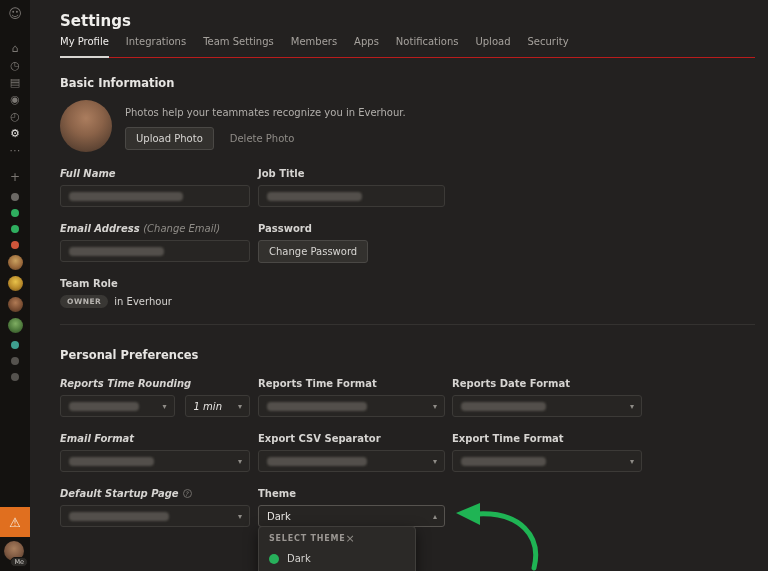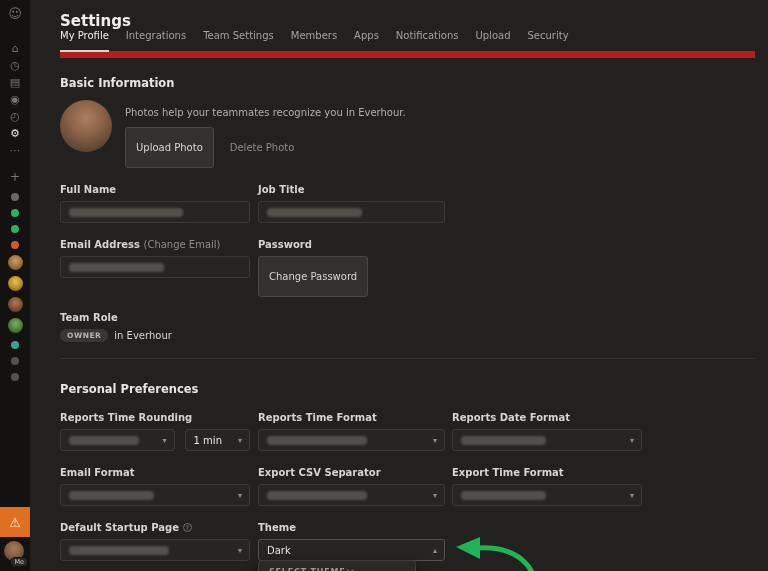--- a/index.html
+++ b/index.html
@@ -27,37 +27,37 @@
   .warn-btn { position:absolute; bottom:34px; left:0; width:30px; height:30px;
     display:flex; align-items:center; justify-content:center; color:#f7ecdd; font-size:13px; cursor:pointer; }
   .me-wrap { position:absolute; bottom:4px; left:4px; width:22px; height:26px; cursor:pointer; }
   .me-photo { width:20px; height:20px; border-radius:50%;
     background:radial-gradient(circle at 50% 38%, #a87e5d 0%, #7d5841 55%, #473222 100%); }
   .me-badge { position:absolute; bottom:0; right:-2px; background:#2c2a27; border:1px solid #151311;
     color:#cfccc8; font-size:6.5px; border-radius:5px; padding:0 3px; line-height:8px; }
   
   .main { position:absolute; left:30px; top:0; right:0; bottom:0; padding:12px 13px 0 30px; }
   .page-title { font-size:15px; font-weight:bold; color:#f0efec; }
-  .tabs { display:flex; gap:17px; margin-top:0; border-bottom:7px solid #b91c1c; }
+  .tabs { display:flex; gap:17px; margin-top:6px; border-bottom:1px solid #b91c1c; }
   .tab { font-size:10px; color:#a6a29d; padding-bottom:9px; cursor:pointer; }
   .tab.active { color:#f0eeec; border-bottom:2px solid #d8d6d2; margin-bottom:-1px; }
   .section-title { font-size:11.5px; font-weight:bold; color:#e7e5e2; margin-top:18px; }
   .photo-row { display:flex; margin-top:10px; }
   .big-avatar { width:52px; height:52px; border-radius:50%; flex:0 0 auto;
     background:radial-gradient(circle at 50% 35%, #ab7d5e 0%, #8a6248 40%, #5f4534 75%, #3a2b21 100%); }
   .photo-info { margin-left:13px; padding-top:7px; }
   .photo-hint { font-size:10px; color:#b2afab; }
   .photo-actions { display:flex; align-items:center; margin-top:9px; }
   .btn { display:inline-block; background:#33312e; border:1px solid #4a4845; border-radius:3px;
-    color:#d8d6d3; font-size:10px; padding:14px 10px; cursor:pointer; }
+    color:#d8d6d3; font-size:10px; padding:5px 10px; cursor:pointer; }
   .link-muted { color:#8f8c87; font-size:10px; margin-left:16px; cursor:pointer; }
   .flabel { font-size:10px; font-weight:bold; color:#d6d4d1; margin-top:16px; margin-bottom:6px; }
   .flabel .muted { font-weight:normal; color:#8f8c87; }
   .row { display:flex; }
-  .c1 { width:190px; margin-right:8px; }
+  .c1 { width:190px; margin-right:8px;font-style:italic; }
   .c2 { width:187px; margin-right:7px; }
   .c3 { width:190px; }
   .input, .select { height:22px; background:#272523; border:1px solid #3c3a37; border-radius:3px;
     display:flex; align-items:center; padding:0 8px; position:relative; cursor:pointer; }
   .select.focused { border-color:#56534f; }
   .redact { height:9px; border-radius:4px; background:#534f4b; filter:blur(0.8px); }
   .rw1 { width:114px; } .rw2 { width:95px; } .rw3 { width:70px; } .rw4 { width:100px; } .rw5 { width:85px; }
   .chev { position:absolute; right:7px; font-size:8px; color:#8f8c87; }
   .sel-text { font-size:10px; color:#e8e6e3; }
   .badge-row { display:flex; align-items:center; margin-top:4px; }

